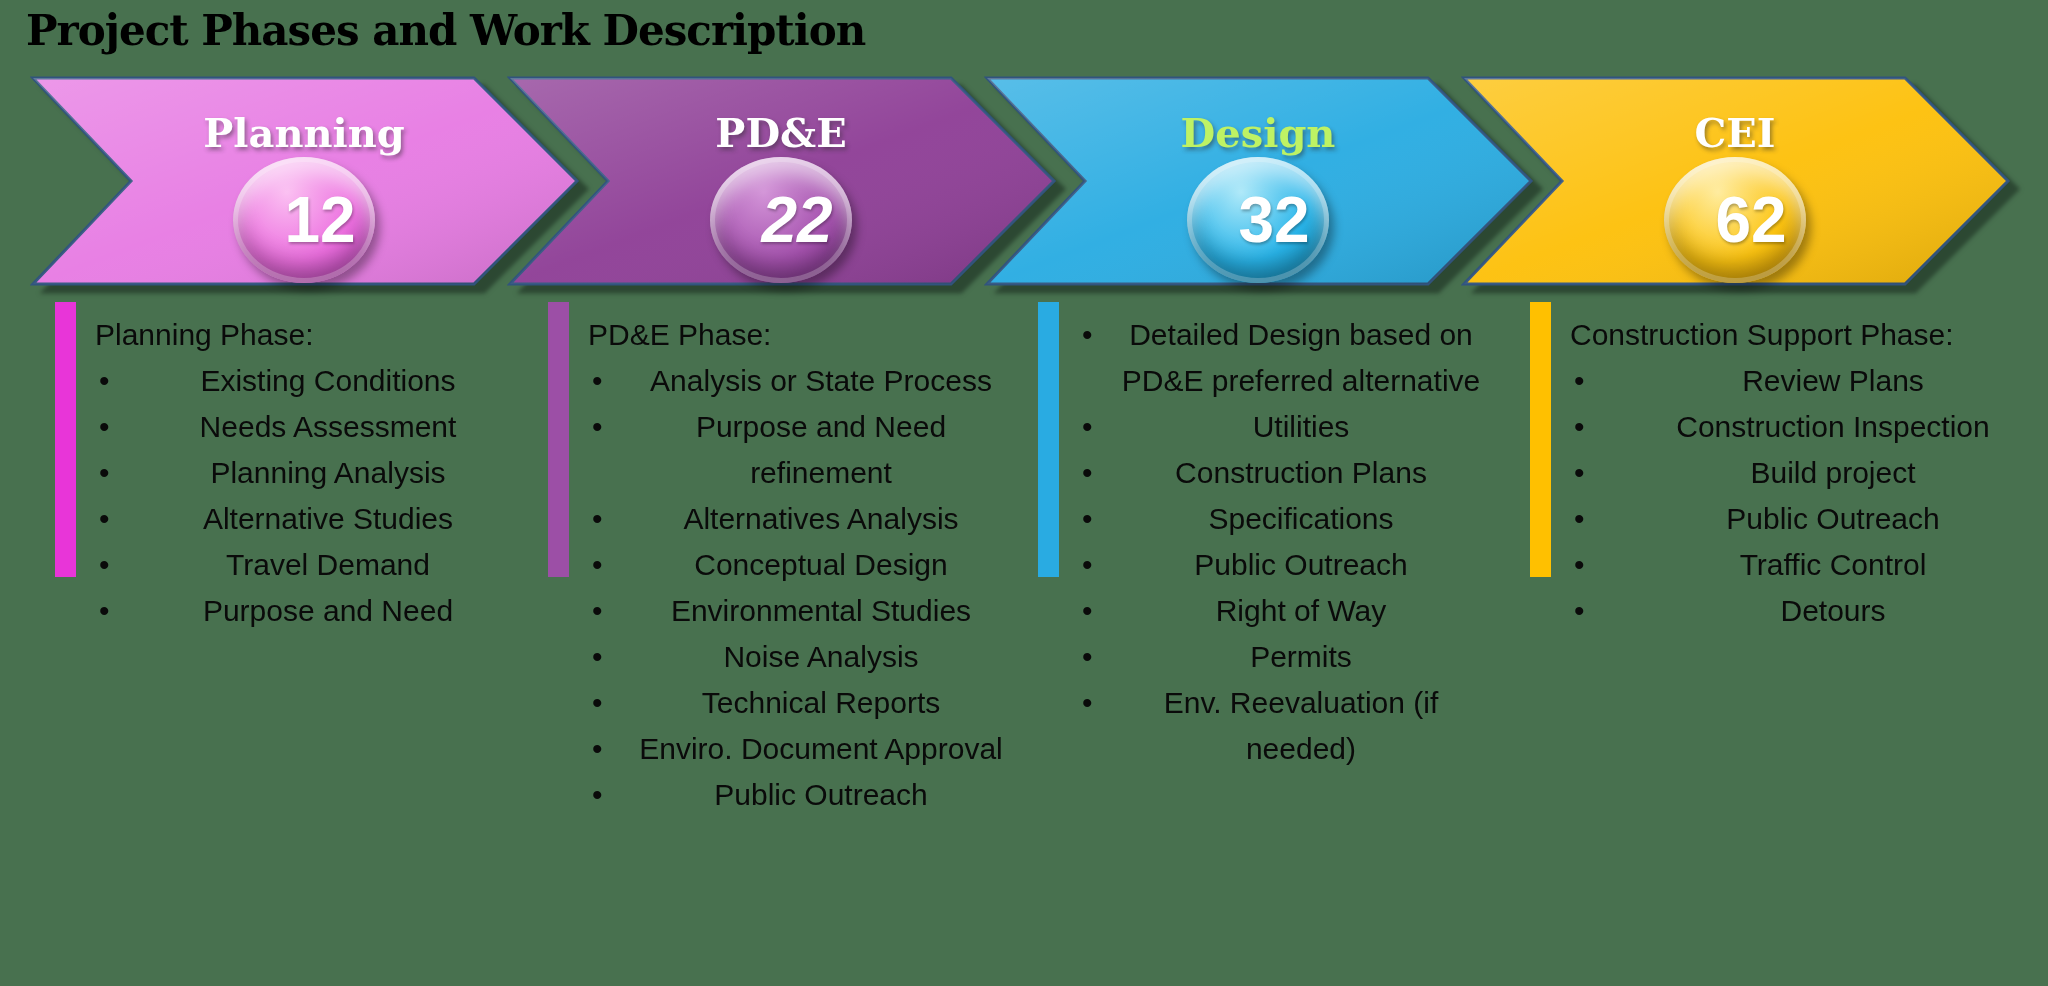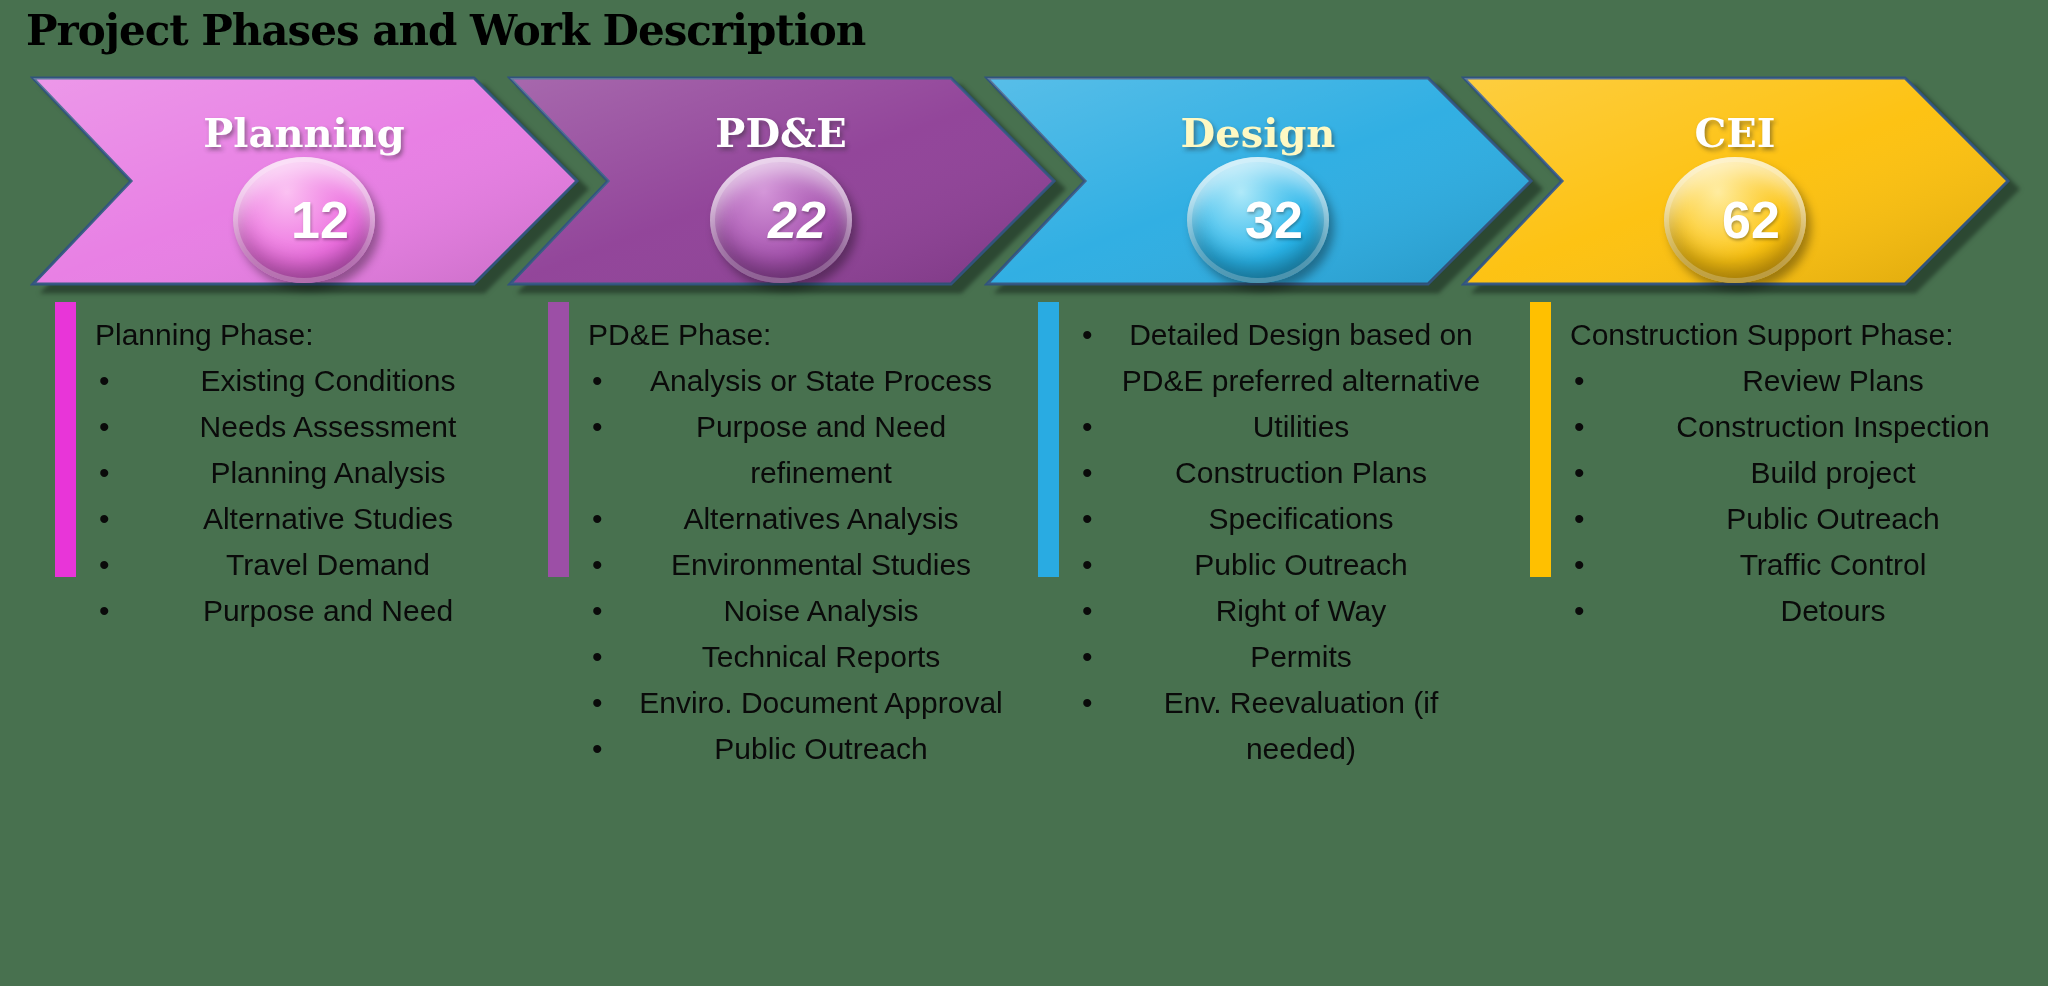--- a/index.html
+++ b/index.html
@@ -36,21 +36,21 @@
     border-radius:50%;
     box-shadow:
       inset 0 0 0 5px rgba(255,255,255,0.22),
       inset 0 16px 20px rgba(255,255,255,0.65),
       inset 0 -16px 22px rgba(0,0,0,0.32),
       5px 7px 10px rgba(0,0,0,0.35);
     display:flex;align-items:center;justify-content:center;
   }
   .badge-number{
     font-family:"Liberation Sans",sans-serif;
-    font-weight:bold;font-size:52px;
+    font-weight:bold;font-size:64px;
     text-shadow:1px 2px 3px rgba(0,0,0,0.3);
     margin-left:32px;
   }
   .column{position:absolute;top:302px;}
   .col-bar{position:absolute;left:0;top:0;width:21px;height:275px;}
   .col-text{
     position:absolute;left:40px;top:10px;
     font-size:30px;line-height:46px;
   }
   .col-heading{white-space:nowrap;}
@@ -114,37 +114,38 @@
         </div>
       </div>
       <div class="column" style="left: 548px;">
         <div class="col-bar" style="background: rgb(156, 79, 166);"></div>
         <div class="col-text" style="width: 430px;">
           <div class="col-heading">PD&amp;E Phase:</div>
           <ul class="col-list">
               <li>Analysis or State Process</li>
               <li>Purpose and Need refinement</li>
               <li>Alternatives Analysis</li>
+              <li>Conceptual Design</li>
               <li>Environmental Studies</li>
               <li>Noise Analysis</li>
               <li>Technical Reports</li>
               <li>Enviro. Document Approval</li>
               <li>Public Outreach</li>
             </ul>
         </div>
       </div>
     </div>
 
     <div class="phase">
       <div class="arrow-group" style="left: 984px;">
         <svg class="arrow-svg" width="550" height="212" viewBox="0 0 550 212">
           <path class="arrow-shape" d="M3 3 H444 L547 106 L444 209 H3 L101 106 Z" stroke-width="3" stroke-linejoin="miter" fill="#29ACE2" stroke="#31547E"></path>
           <path class="arrow-sheen" d="M3 3 H444 L547 106 L444 209 H3 L101 106 Z" fill="url(#sheen)" stroke="none"></path>
         </svg>
-        <div class="phase-name" style="color: #fef9c3;">Design</div>
+        <div class="phase-name" style="color: #bef264;">Design</div>
         <div class="badge" style="background: radial-gradient(at 38% 28%, rgb(174, 233, 249) 0%, rgb(41, 181, 234) 55%, rgb(15, 132, 174) 100%);">
           <span class="badge-number" style="color: rgb(255, 255, 255);">32</span>
         </div>
       </div>
       <div class="column" style="left: 1038px;">
         <div class="col-bar" style="background: rgb(41, 171, 226);"></div>
         <div class="col-text" style="width: 410px;">
           <ul class="col-list">
               <li>Detailed Design based on PD&amp;E preferred alternative</li>
               <li>Utilities</li>

